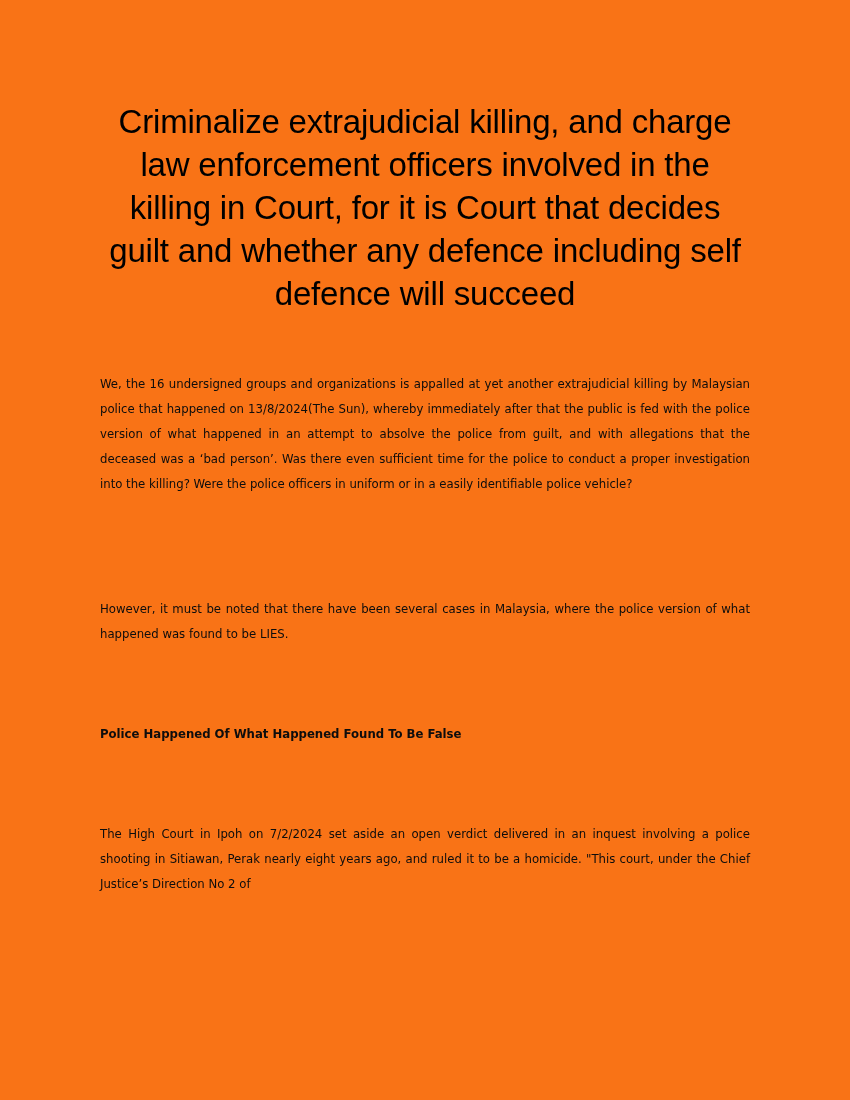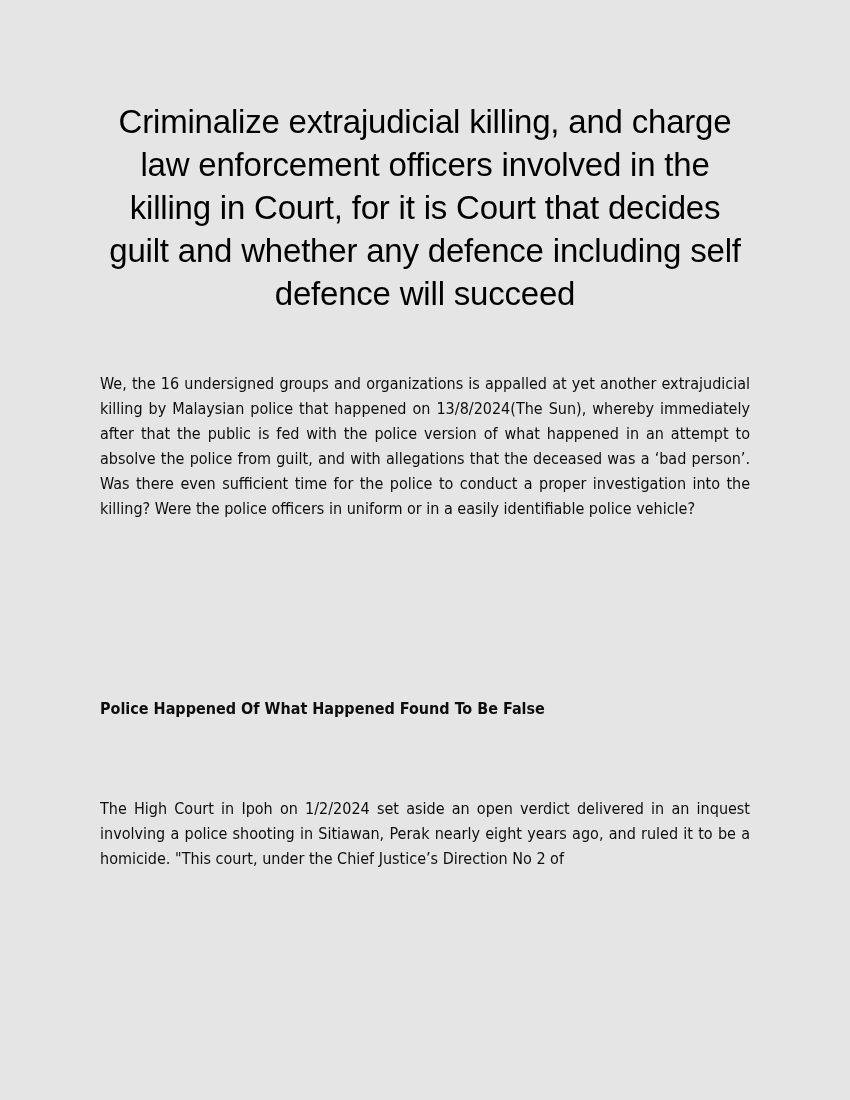--- a/index.html
+++ b/index.html
@@ -7,21 +7,21 @@
     margin: 0;
     padding: 0;
     background: #ffffff;
   }
 
   .page {
     position: relative;
     width: 850px;
     height: 1100px;
     margin: 0 auto;
-    background: #e5e5e5;
+    background: #f97316;
     overflow: hidden;
   }
 
   .content {
     position: absolute;
     left: 100px;
     top: 0;
     width: 650px;
   }
 
@@ -36,21 +36,21 @@
     margin: 0;
     padding-top: 100px;
     letter-spacing: -0.2px;
   }
 
   
   .body-block {
     font-family: "DejaVu Sans Condensed", "Liberation Sans Narrow",
                  "Liberation Sans", sans-serif;
     font-stretch: condensed;
-    font-size: 16px;
+    font-size: 13px;
     line-height: 25px;
     color: #0d0d0d;
     text-align: justify;
     text-justify: inter-word;
     margin: 0;
     -webkit-font-smoothing: antialiased;
   }
 
   .para {
     margin: 0;
@@ -80,26 +80,27 @@
 
       <div class="first-para-top"></div>
 
       <p class="para">We, the 16 undersigned groups and organizations is appalled at yet another extrajudicial killing by Malaysian police that happened on 13/8/2024(The Sun), whereby immediately after that the public is fed with the police version of what happened in an attempt to absolve the police from guilt, and with allegations that the deceased was a ‘bad person’. Was there even sufficient time for the police to conduct a proper investigation into the killing? Were the police officers in uniform or in a easily identifiable police vehicle?</p>
 
       <div class="gap-2"></div>
 
 
       <div class="gap-2"></div>
 
+      <p class="para">However, it must be noted that there have been several cases in Malaysia, where the police version of what happened was found to be LIES.</p>
 
       <div class="gap-2"></div>
       <div class="gap-1"></div>
 
       <p class="para subheading">Police Happened Of What Happened Found To Be False</p>
 
       <div class="gap-2"></div>
       <div class="gap-1"></div>
 
-      <p class="para">The High Court in Ipoh on 1/2/2024 set aside an open verdict delivered in an inquest involving a police shooting in Sitiawan, Perak nearly eight years ago, and ruled it to be a homicide. "This court, under the Chief Justice’s Direction No 2 of</p>
+      <p class="para">The High Court in Ipoh on 7/2/2024 set aside an open verdict delivered in an inquest involving a police shooting in Sitiawan, Perak nearly eight years ago, and ruled it to be a homicide. "This court, under the Chief Justice’s Direction No 2 of</p>
 
     </div>
   </div>
 </div>
 
 </body></html>

